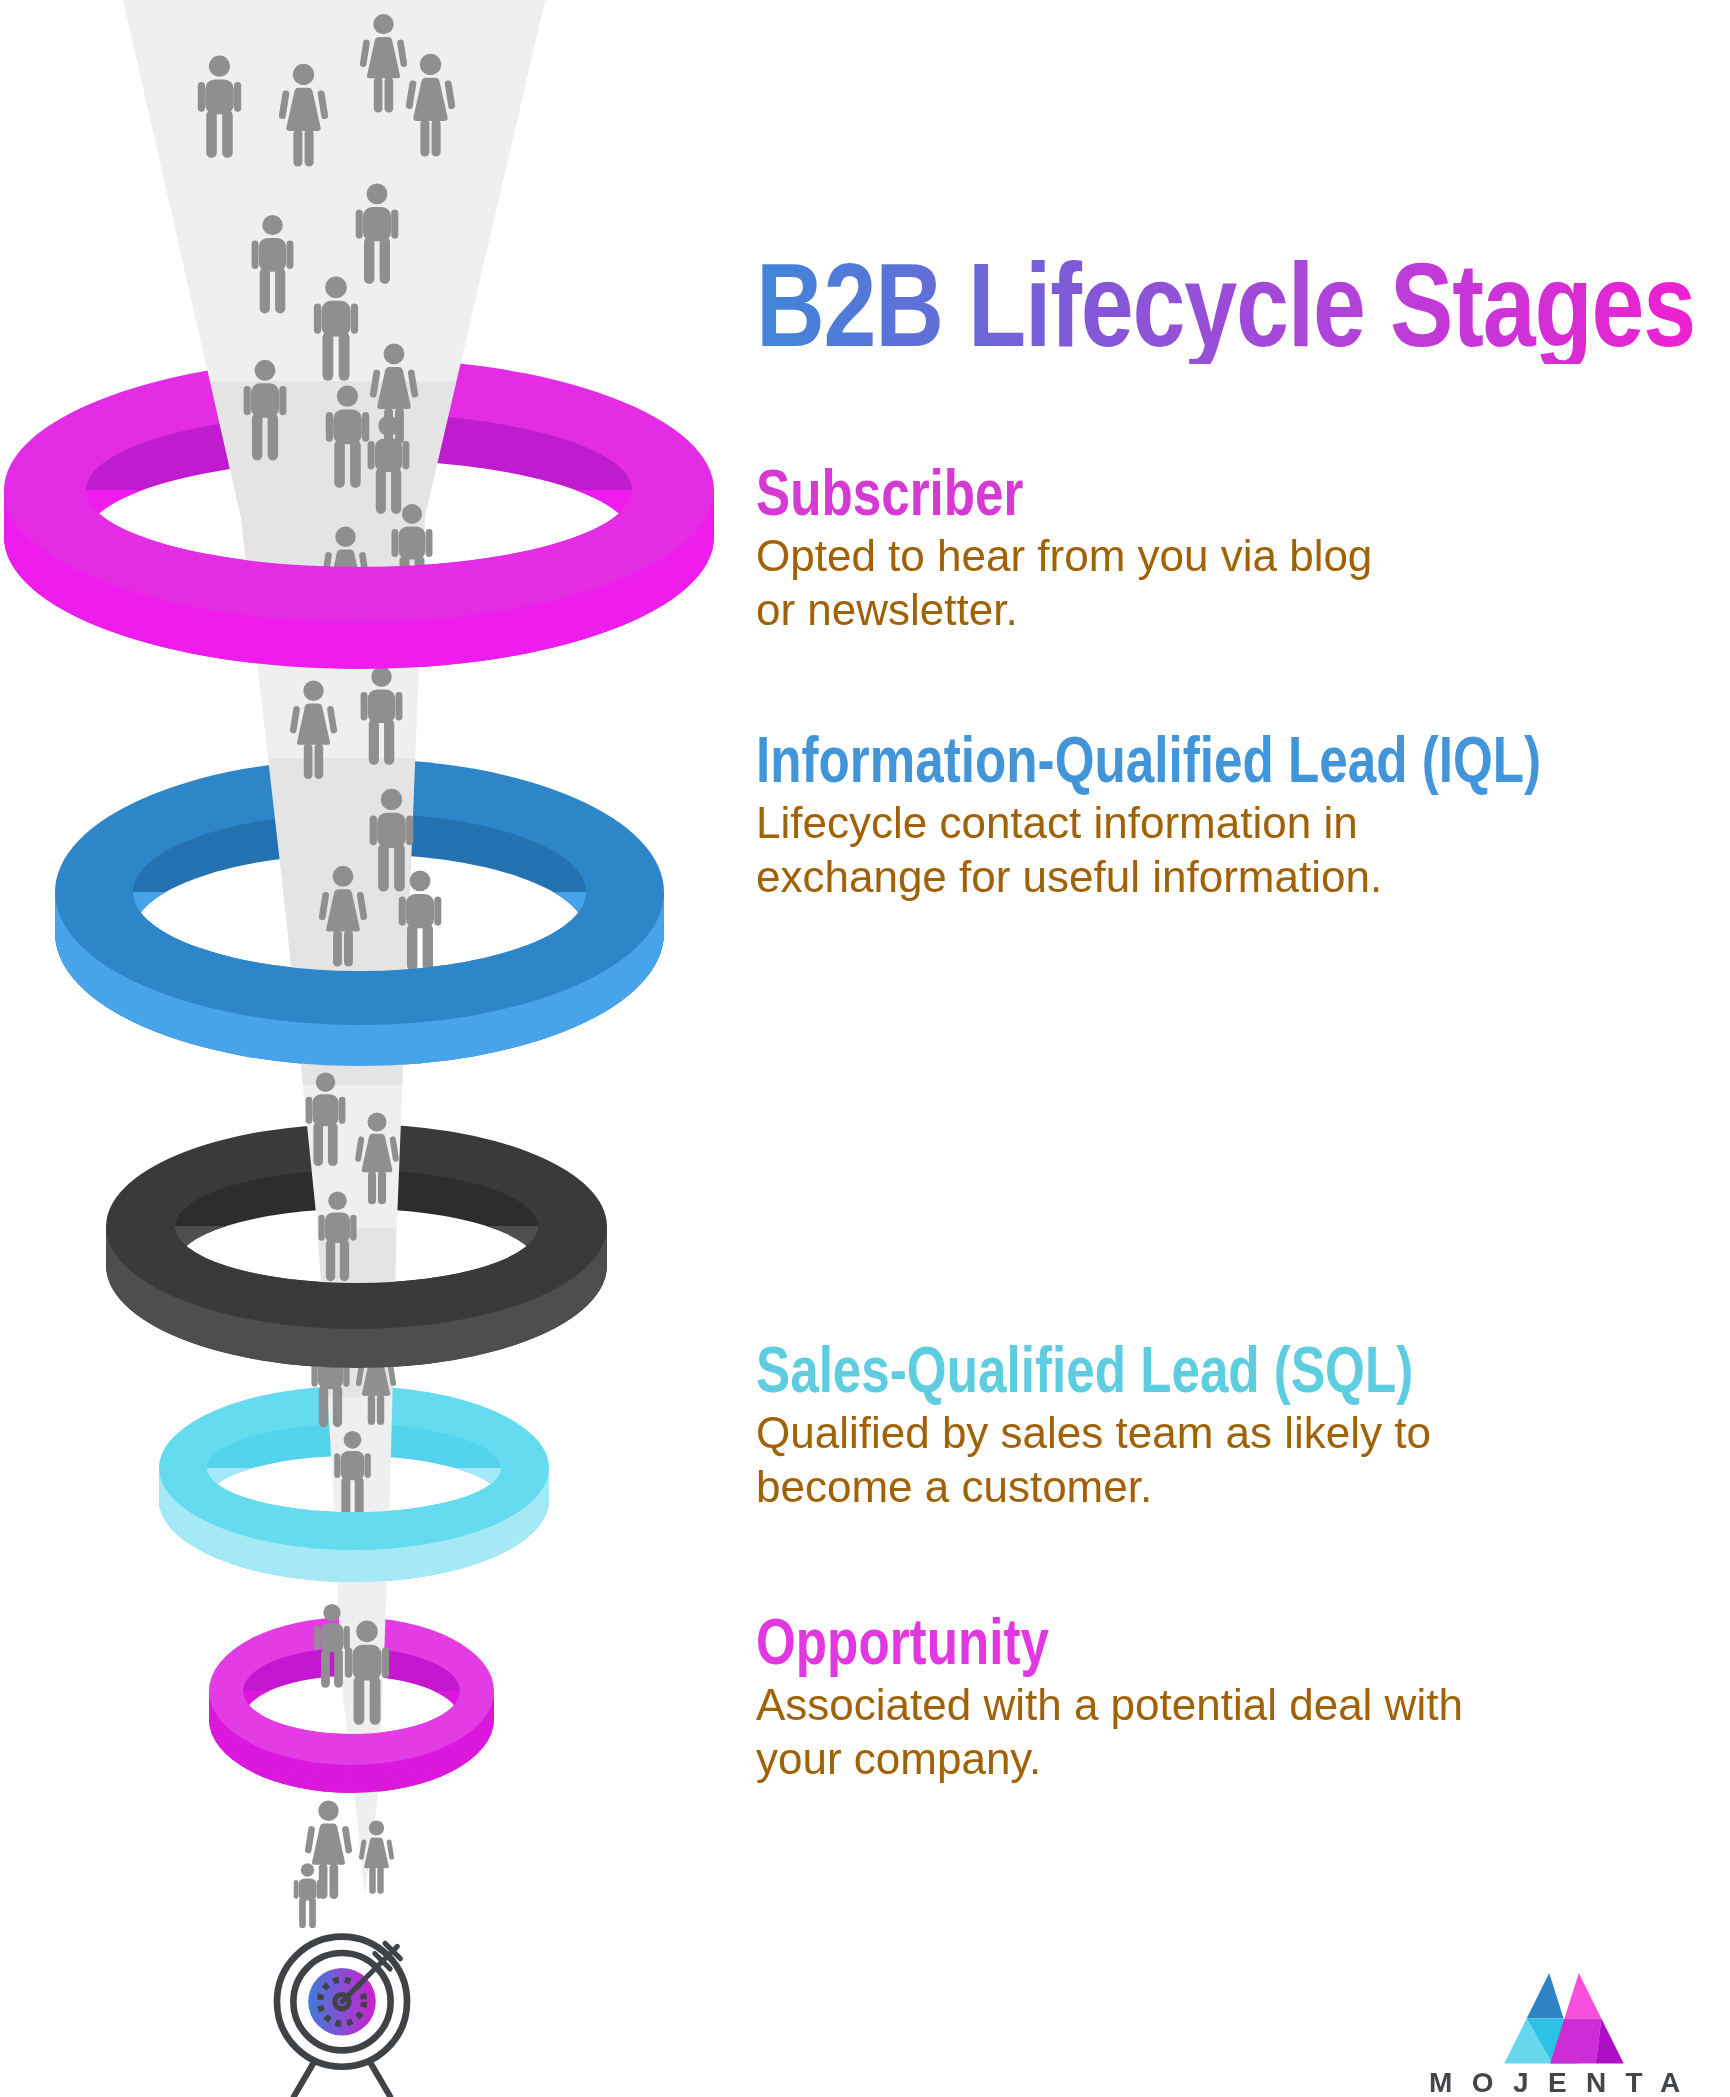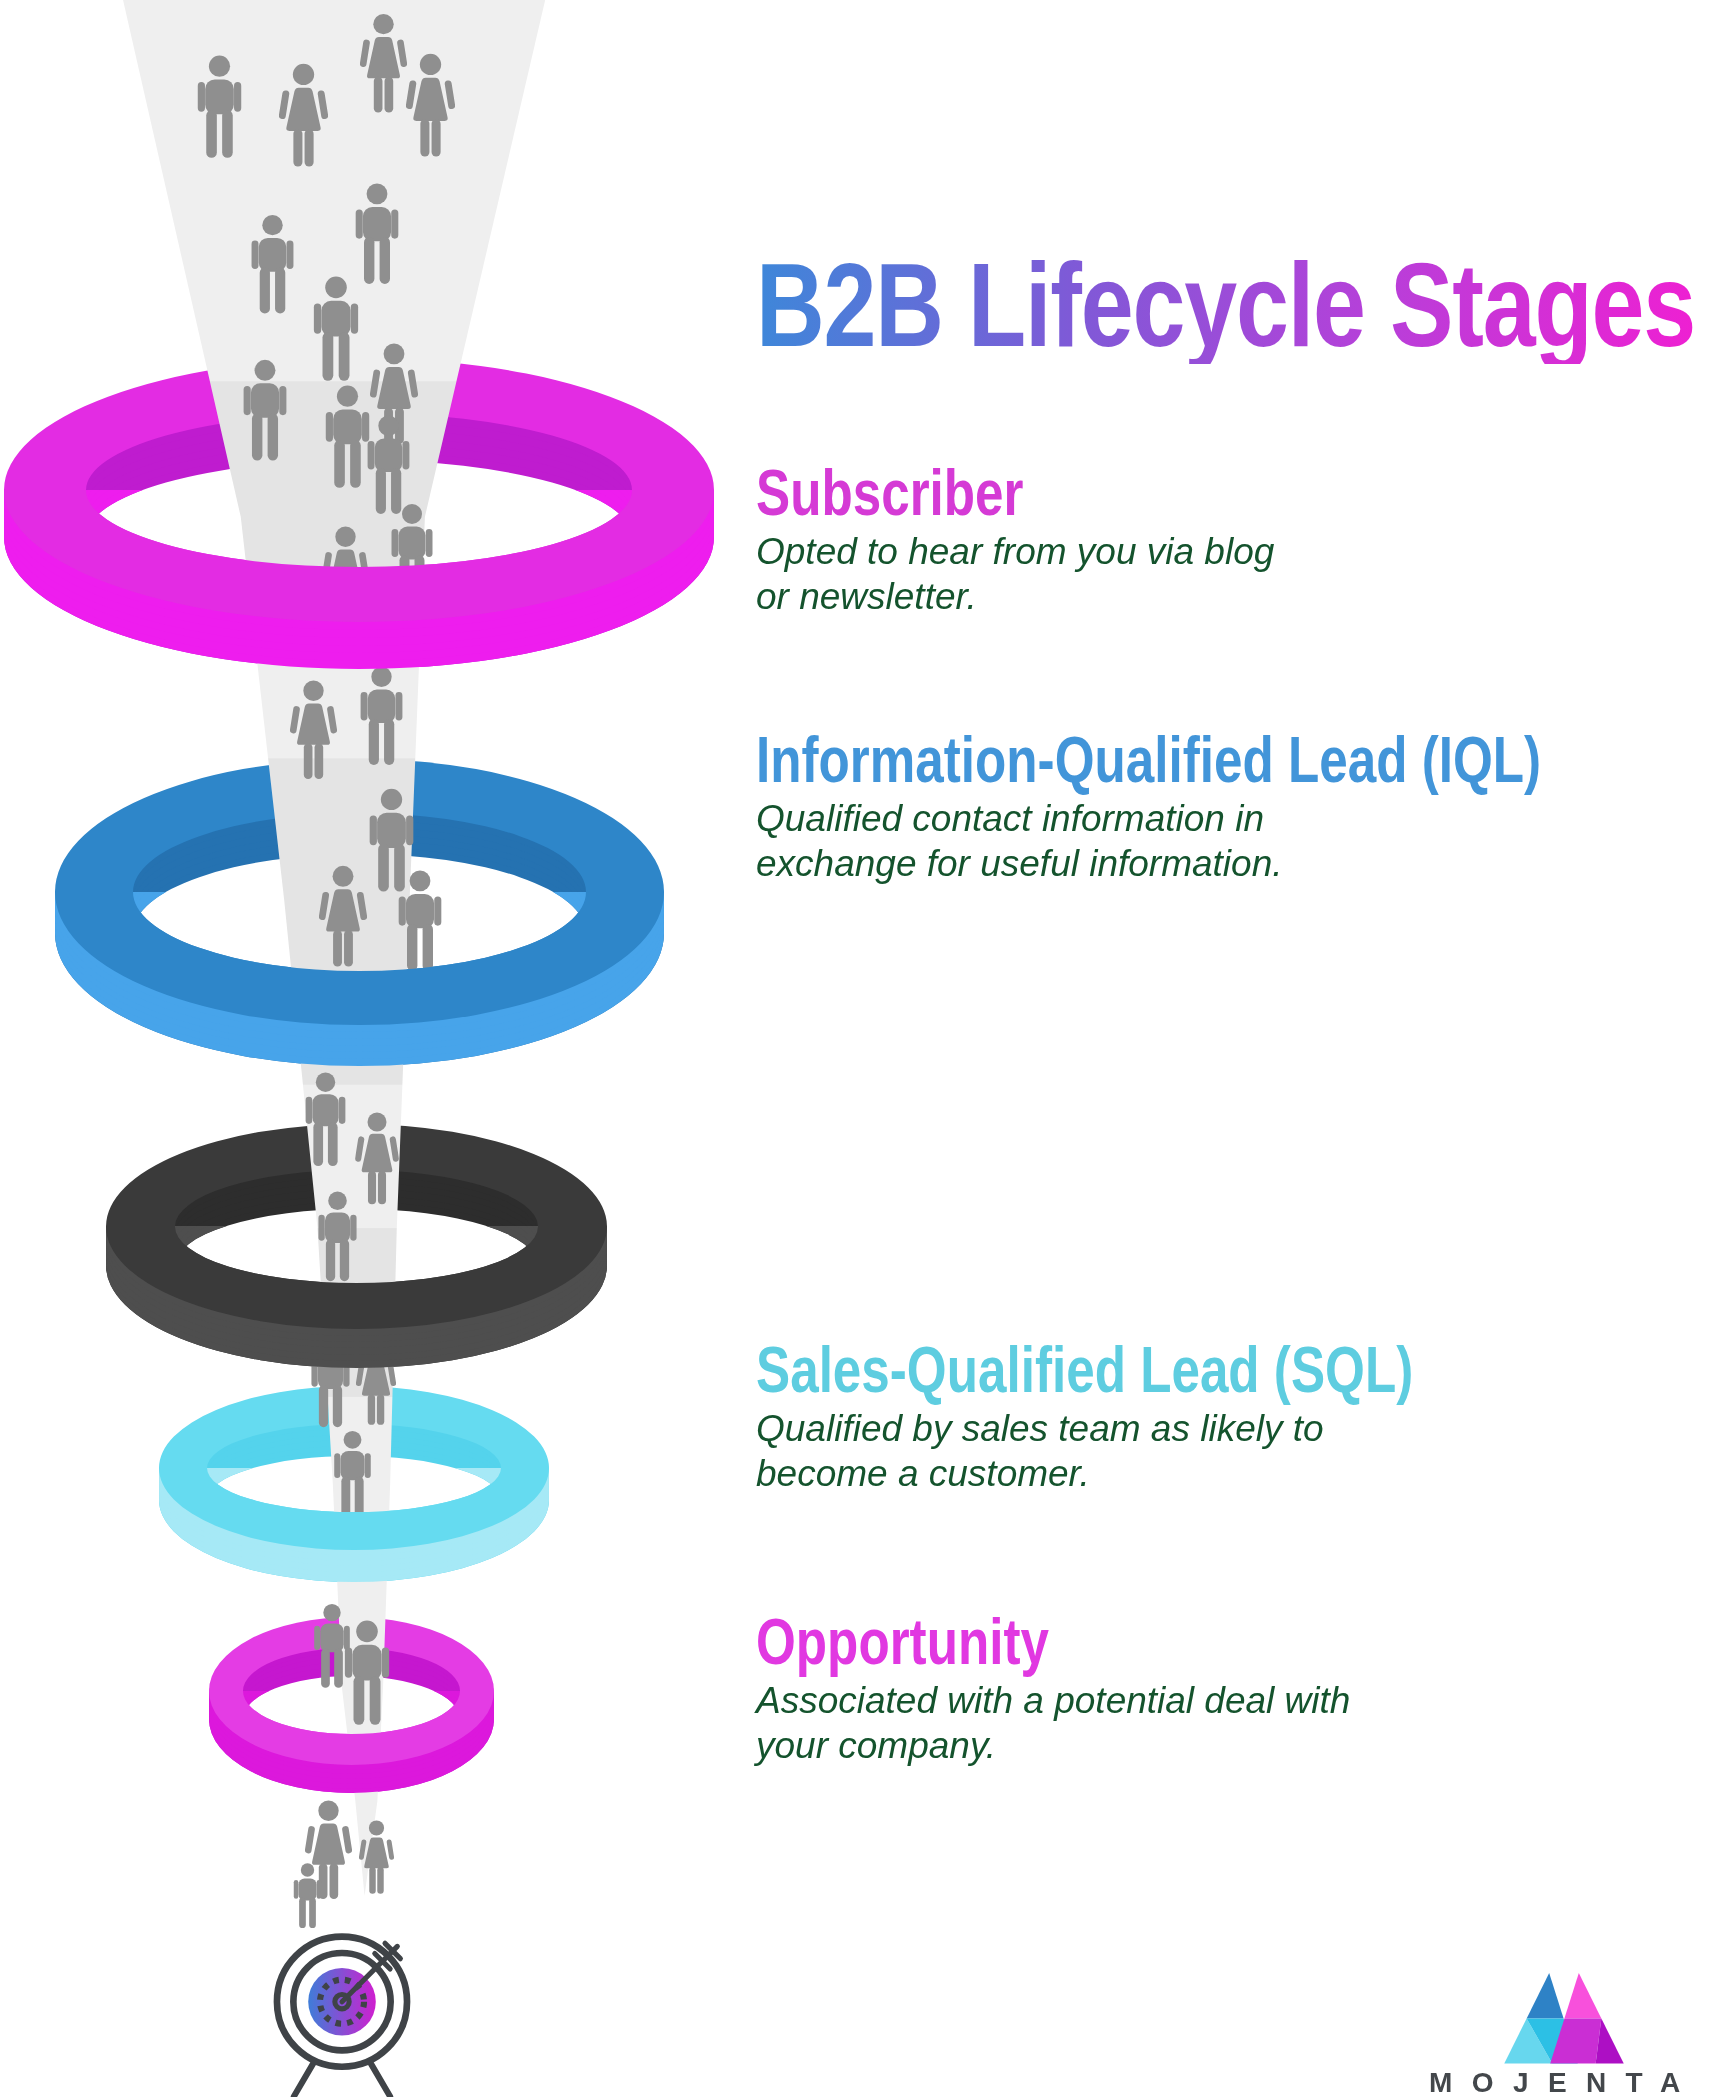--- a/index.html
+++ b/index.html
@@ -15,21 +15,21 @@
   #target-icon{position:absolute;left:265px;top:1930px;z-index:1;}
 
   
   .page-title{position:absolute;left:756px;top:245px;margin:0;font-size:119px;font-weight:800;
               line-height:1;letter-spacing:-1.5px;white-space:nowrap;
               transform:scaleX(0.8);transform-origin:left top;
               -webkit-background-clip:text;background-clip:text;color:transparent;}
   .stage{position:absolute;left:756px;width:962px;}
   .stage-heading{margin:0;font-size:64px;font-weight:800;line-height:1;white-space:nowrap;
                  transform:scaleX(0.8);transform-origin:left top;}
-  .stage-desc{margin:4.1px 0 0 0;font-size:37px;line-height:1.22;color:#14532d;white-space:pre-line;font-style:italic;}
+  .stage-desc{margin:4.1px 0 0 0;font-size:44px;line-height:1.22;color:#a16207;white-space:pre-line;}
 
   
   #logo-mark{position:absolute;left:1497px;top:1970px;}
   .brand-text{position:absolute;left:1429px;top:2067px;font-size:28px;font-weight:700;
               letter-spacing:19.4px;white-space:nowrap;}
   .hidden-defs{position:absolute;width:0;height:0;overflow:hidden;}
 </style>
 </head>
 <body>
 
@@ -275,21 +275,21 @@
 
   <h1 class="page-title" id="page-title" style="background-image: linear-gradient(90deg, rgb(62, 135, 217), rgb(126, 90, 215), rgb(184, 63, 217), rgb(238, 32, 210));">B2B Lifecycle Stages</h1>
 
   <section class="stage" style="top:461px">
     <h2 class="stage-heading" style="color: rgb(213, 58, 213);">Subscriber</h2>
     <p class="stage-desc">Opted to hear from you via blog
 or newsletter.</p>
   </section>
   <section class="stage" style="top:728px">
     <h2 class="stage-heading" style="color: rgb(66, 149, 217);">Information-Qualified Lead (IQL)</h2>
-    <p class="stage-desc">Qualified contact information in
+    <p class="stage-desc">Lifecycle contact information in
 exchange for useful information.</p>
   </section>
   <section class="stage" style="top:1338px">
     <h2 class="stage-heading" style="color: rgb(94, 205, 224);">Sales-Qualified Lead (SQL)</h2>
     <p class="stage-desc">Qualified by sales team as likely to
 become a customer.</p>
   </section>
   <section class="stage" style="top:1610px">
     <h2 class="stage-heading" style="color: rgb(225, 56, 225);">Opportunity</h2>
     <p class="stage-desc">Associated with a potential deal with

